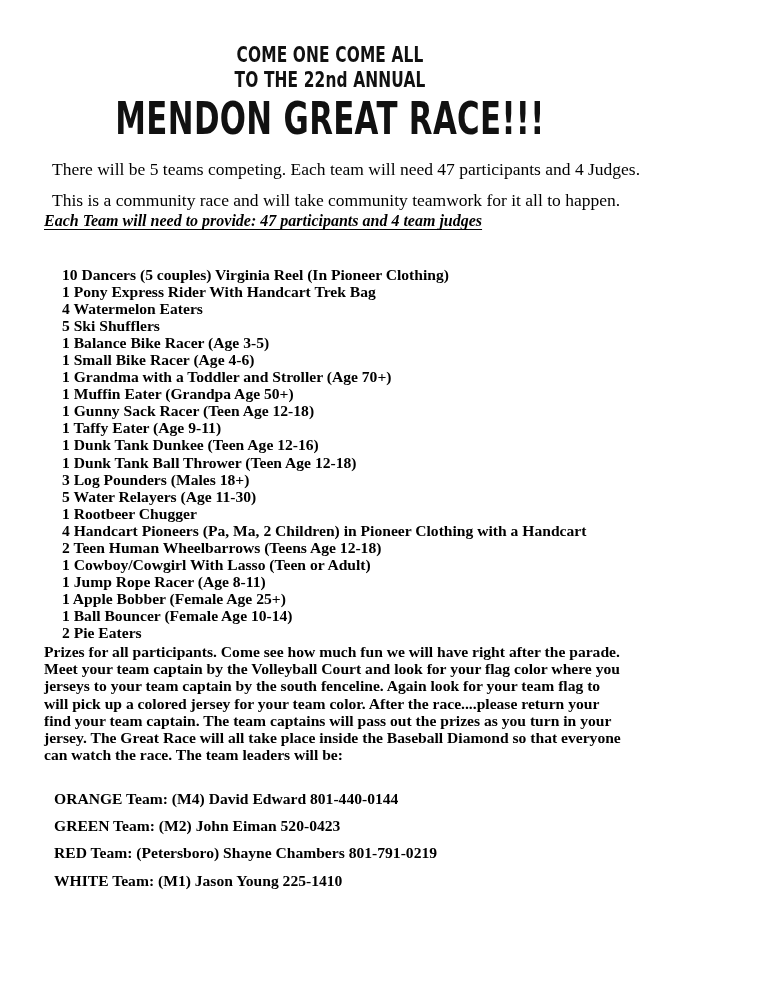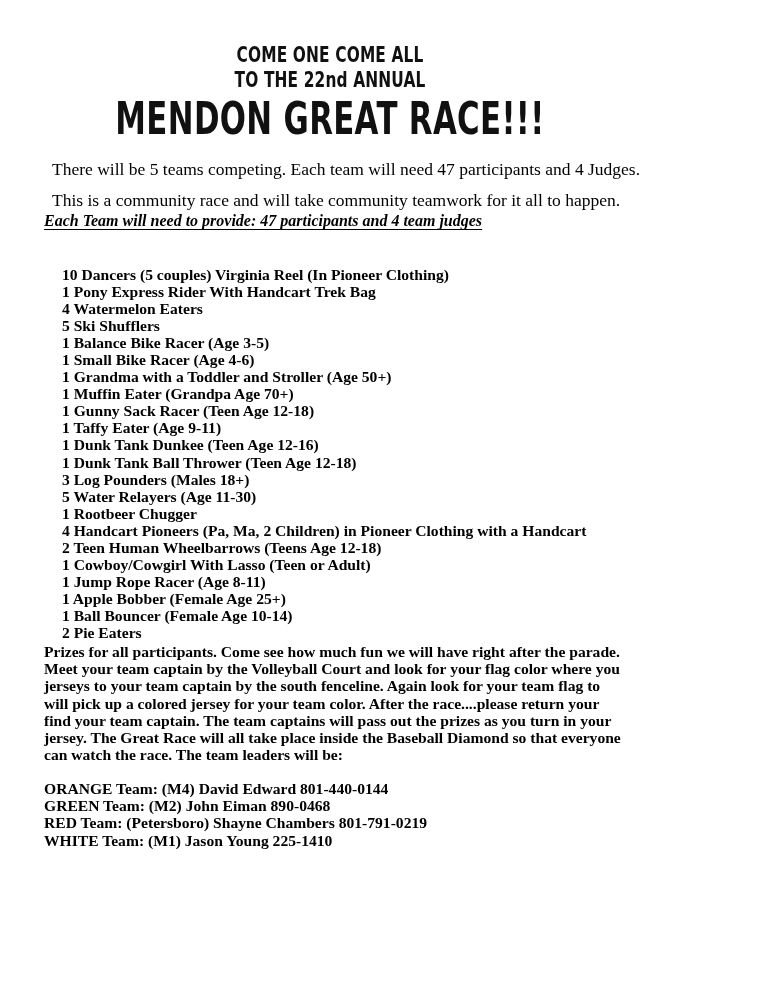--- a/index.html
+++ b/index.html
@@ -121,21 +121,21 @@
     top: 780px;
     width: 690px;
     margin: 0;
     padding: 0;
     list-style: none;
     font-size: 15.6px;
     font-weight: 700;
     line-height: 17.2px;
   }
   .leaders li {
-    margin: 0;
+    margin: 10px;
     padding: 0;
     white-space: nowrap;
   }
 </style>
 </head>
 <body>
 
 <div class="page">
 
   <div class="heading">
@@ -151,22 +151,22 @@
 
   <div class="subheading">Each Team will need to provide:  47 participants and 4 team judges</div>
 
   <ul class="req-list">
     <li>10 Dancers (5 couples) Virginia Reel (In Pioneer Clothing)</li>
     <li>1 Pony Express Rider With Handcart Trek Bag</li>
     <li>4 Watermelon Eaters</li>
     <li>5 Ski Shufflers</li>
     <li>1 Balance Bike Racer  (Age 3-5)</li>
     <li>1 Small Bike Racer (Age 4-6)</li>
-    <li>1 Grandma with a Toddler and Stroller (Age 50+)</li>
-    <li>1 Muffin Eater (Grandpa Age 70+)</li>
+    <li>1 Grandma with a Toddler and Stroller (Age 70+)</li>
+    <li>1 Muffin Eater (Grandpa Age 50+)</li>
     <li>1 Gunny Sack Racer (Teen Age 12-18)</li>
     <li>1 Taffy Eater  (Age 9-11)</li>
     <li>1 Dunk Tank Dunkee (Teen Age 12-16)</li>
     <li>1 Dunk Tank Ball Thrower (Teen Age 12-18)</li>
     <li>3 Log Pounders (Males 18+)</li>
     <li>5 Water Relayers (Age 11-30)</li>
     <li>1 Rootbeer Chugger</li>
     <li>4 Handcart Pioneers (Pa, Ma, 2 Children) in Pioneer Clothing with a Handcart</li>
     <li>2 Teen Human Wheelbarrows (Teens Age 12-18)</li>
     <li>1 Cowboy/Cowgirl With Lasso (Teen or Adult)</li>
@@ -181,18 +181,18 @@
     <p>Meet your team captain by the Volleyball Court and look for your flag color where you</p>
     <p>jerseys to your team captain by the south fenceline.  Again look for your team flag to</p>
     <p>will pick up a colored jersey for your team color. After the race....please return your</p>
     <p>find your team captain.  The team captains will pass out the prizes as you turn in your</p>
     <p>jersey.  The Great Race will all take place inside the Baseball Diamond so that everyone</p>
     <p>can watch the race.  The team leaders will be:</p>
   </div>
 
   <ul class="leaders">
     <li>ORANGE Team:  (M4)  David Edward 801-440-0144</li>
-    <li>GREEN Team:  (M2) John Eiman 890-0468</li>
+    <li>GREEN Team:  (M2) John Eiman 520-0423</li>
     <li>RED  Team: (Petersboro)  Shayne Chambers 801-791-0219</li>
     <li>WHITE Team:  (M1)  Jason Young 225-1410</li>
   </ul>
 
 </div>
 
 </body></html>

